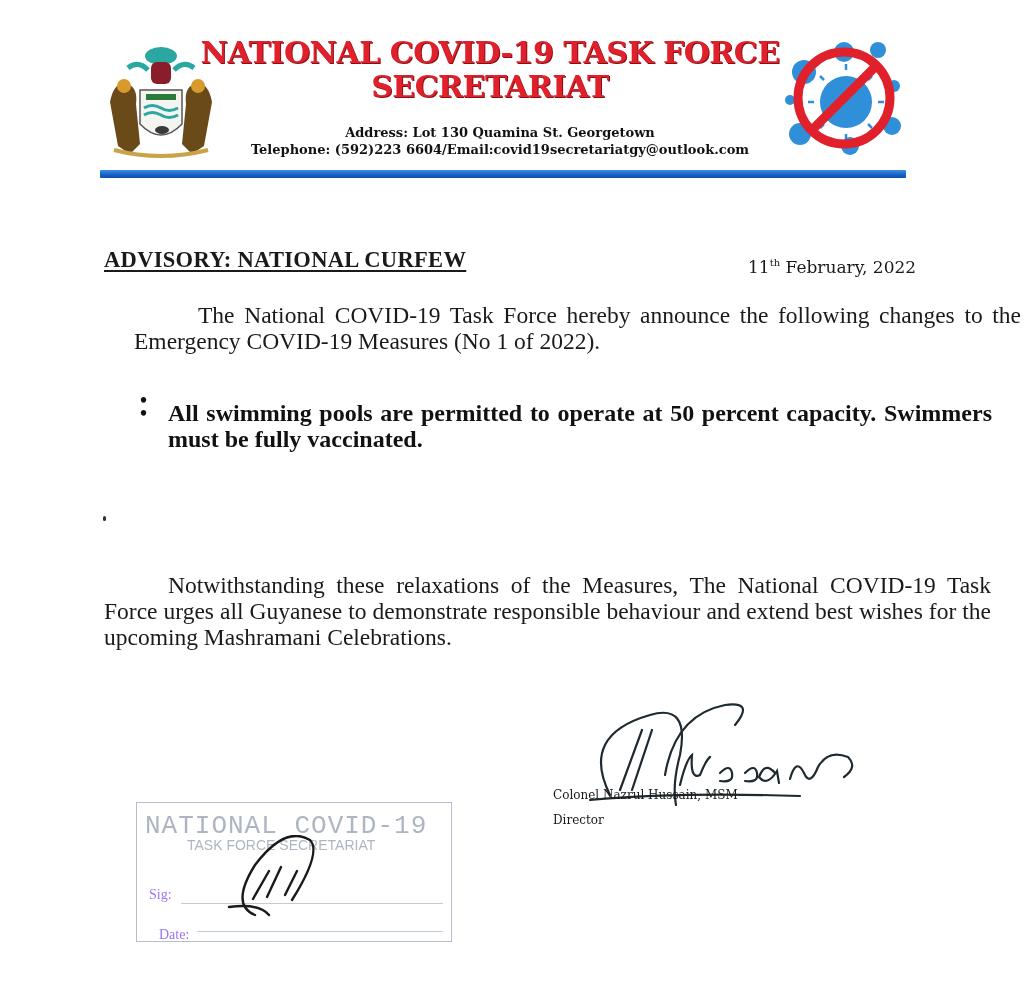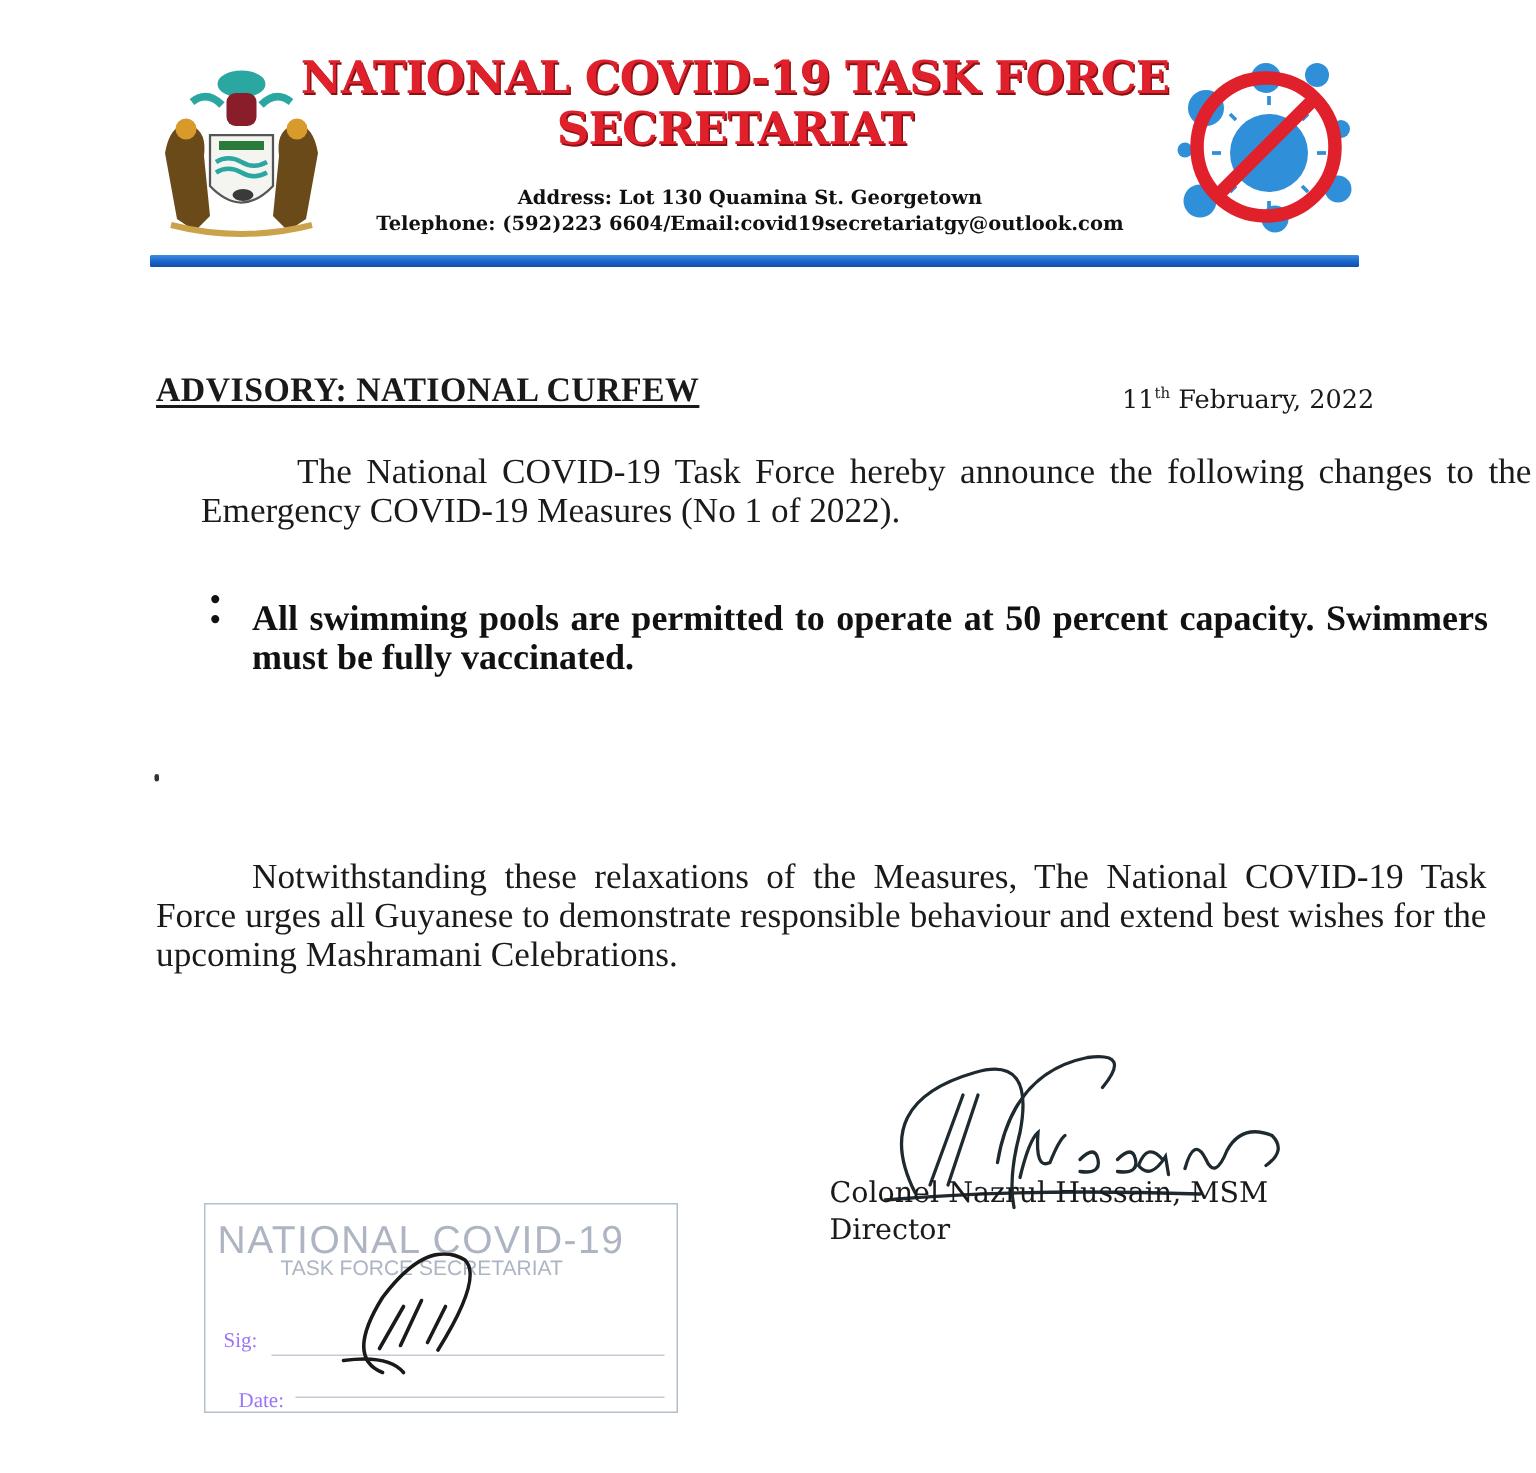--- a/index.html
+++ b/index.html
@@ -39,28 +39,28 @@
     .p1 { left: 104px; top: 302px; width: 887px; text-indent: 64px; margin-left: 30px; }
     .bullets { left: 140px; top: 387px; width: 852px; margin: 0; padding: 0; list-style: none; }
     .bullets li {
       position: relative; padding-left: 28px; font-family: "Liberation Serif", serif; font-weight: bold;
       font-size: 24px; line-height: 26px; margin-bottom: 13px; color: #111; text-align: justify;
     }
     .bullet-dot { position: absolute; left: 0; top: 0; font-size: 20px; }
     .stray-mark { left: 103px; top: 516px; width: 3px; height: 5px; background: #333; border-radius: 2px; }
     .p2 { left: 104px; top: 572px; width: 887px; text-indent: 64px; }
     .sig-name {
-      left: 553px; top: 783px; font-family: "DejaVu Serif", serif; font-size: 19px; line-height: 25px; color: #1a1a1a; white-space: nowrap;
+      left: 553px; top: 783px; font-family: "DejaVu Serif", serif; font-size: 12px; line-height: 25px; color: #1a1a1a; white-space: nowrap;
     }
     .signature { left: 580px; top: 695px; width: 340px; height: 120px; }
     .stamp {
       left: 136px; top: 802px; width: 314px; height: 138px; border: 1.5px solid #a9b4c4; opacity: 0.85;
     }
     .stamp-title {
-      position: absolute; left: 8px; top: 8px; font-family: Liberation Sans, sans-serif; font-size: 26px;
+      position: absolute; left: 8px; top: 8px; font-family: Liberation Mono, monospace; font-size: 26px;
       color: #9fa9b8; letter-spacing: 1px; white-space: nowrap;
     }
     .stamp-sub {
       position: absolute; left: 50px; top: 34px; font-family: "Liberation Sans", sans-serif; font-size: 14px;
       color: #9fa9b8; white-space: nowrap;
     }
     .stamp-line { position: absolute; height: 1px; background: #b9c1cd; }
     .stamp-label { position: absolute; font-family: "Liberation Serif", serif; font-size: 14px; color: #8b5cf6; }
     .initials { left: 225px; top: 835px; width: 100px; height: 95px; }
   </style>

